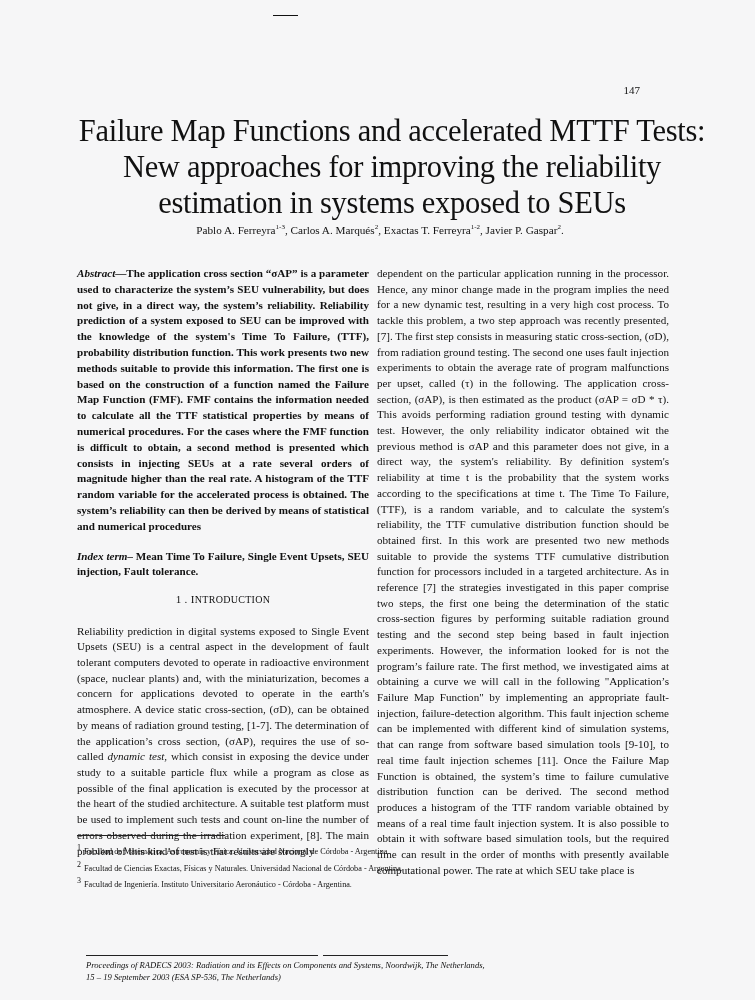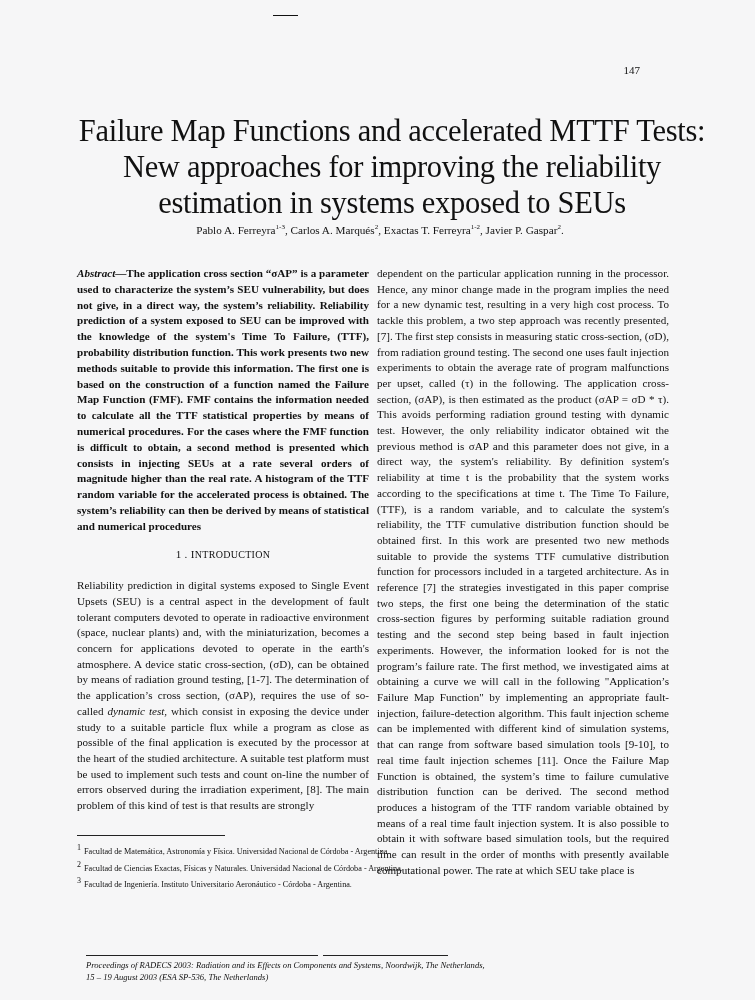--- a/index.html
+++ b/index.html
@@ -2,21 +2,21 @@
 <html><head>
 <meta charset="utf-8">
 <style>
   html, body { margin: 0; padding: 0; }
   body {
     width: 755px; height: 1000px; position: relative; overflow: hidden;
     background: #f6f6f7; color: #111;
     font-family: "Liberation Serif", "DejaVu Serif", serif;
   }
   .top-rule { position: absolute; left: 273px; top: 15px; width: 25px; height: 1px; background: #111; }
-  .page-number { position: absolute; left: 520px; top: 64px; width: 120px; text-align: right; font-size: 11px; }
+  .page-number { position: absolute; left: 520px; top: 84px; width: 120px; text-align: right; font-size: 11px; }
   .title {
     position: absolute; left: 40px; top: 101px; width: 680px; text-align: center;
     font-size: 30.5px; line-height: 36px; letter-spacing: -0.3px; margin: 12px; font-weight: normal;
   }
   .authors { position: absolute; left: 100px; top: 223px; width: 560px; text-align: center; font-size: 11.2px; }
   .authors sup { font-size: 7px; }
   .col { position: absolute; top: 266px; width: 292px; font-size: 11.1px; line-height: 15.7px; text-align: justify; }
   .col-left { left: 77px; }
   .col-right { left: 377px; }
   .col p { margin: 0; text-align: justify; }
@@ -46,33 +46,34 @@
 
 <div class="authors">
   <span>Pablo A. Ferreyra</span><sup>1-3</sup><span>, </span>
   <span>Carlos A. Marqués</span><sup>2</sup><span>, </span>
   <span>Exactas T. Ferreyra</span><sup>1-2</sup><span>, </span>
   <span>Javier P. Gaspar</span><sup>2</sup><span>.</span>
 </div>
 
 <div class="col col-left">
   <p class="abstract"><span class="lead">Abstract</span><span>—The application cross section “σAP” is a parameter used to characterize the system’s SEU vulnerability, but does not give, in a direct way, the system’s reliability. Reliability prediction of a system exposed to SEU can be improved with the knowledge of the system's Time To Failure, (TTF), probability distribution function. This work presents two new methods suitable to provide this information. The first one is based on the construction of a function named the Failure Map Function (FMF). FMF contains the information needed to calculate all the TTF statistical properties by means of numerical procedures. For the cases where the FMF function is difficult to obtain, a second method is presented which consists in injecting SEUs at a rate several orders of magnitude higher than the real rate. A histogram of the TTF random variable for the accelerated process is obtained. The system’s reliability can then be derived by means of statistical and numerical procedures</span></p>
+  <p class="index"><span class="lead">Index term–</span><span> Mean Time To Failure, Single Event Upsets, SEU injection, Fault tolerance.</span></p>
   <p class="section-heading"><span>1 . </span><span>I</span><span class="sc">NTRODUCTION</span></p>
   <p><span>Reliability prediction in digital systems exposed to Single Event Upsets (SEU) is a central aspect in the development of fault tolerant computers devoted to operate in radioactive environment (space, nuclear plants) and, with the miniaturization, becomes a concern for applications devoted to operate in the earth's atmosphere. A device static cross-section, (σD), can be obtained by means of radiation ground testing, [1-7]. The determination of the application’s cross section, (σAP), requires the use of so-called </span><i>dynamic test</i><span>, which consist in exposing the device under study to a suitable particle flux while a program as close as possible of the final application is executed by the processor at the heart of the studied architecture. A suitable test platform must be used to implement such tests and count on-line the number of errors observed during the irradiation experiment, [8]. The main problem of this kind of test is that results are strongly</span></p>
 </div>
 
 <div class="col col-right">
   <p>dependent on the particular application running in the processor. Hence, any minor change made in the program implies the need for a new dynamic test, resulting in a very high cost process. To tackle this problem, a two step approach was recently presented, [7]. The first step consists in measuring static cross-section, (σD), from radiation ground testing. The second one uses fault injection experiments to obtain the average rate of program malfunctions per upset, called (τ) in the following. The application cross-section, (σAP), is then estimated as the product (σAP = σD * τ). This avoids performing radiation ground testing with dynamic test. However, the only reliability indicator obtained wit the previous method is σAP and this parameter does not give, in a direct way, the system's reliability. By definition system's reliability at time t is the probability that the system works according to the specifications at time t. The Time To Failure, (TTF), is a random variable, and to calculate the system's reliability, the TTF cumulative distribution function should be obtained first. In this work are presented two new methods suitable to provide the systems TTF cumulative distribution function for processors included in a targeted architecture. As in reference [7] the strategies investigated in this paper comprise two steps, the first one being the determination of the static cross-section figures by performing suitable radiation ground testing and the second step being based in fault injection experiments. However, the information looked for is not the program’s failure rate. The first method, we investigated aims at obtaining a curve we will call in the following "Application’s Failure Map Function" by implementing an appropriate fault-injection, failure-detection algorithm. This fault injection scheme can be implemented with different kind of simulation systems, that can range from software based simulation tools [9-10], to real time fault injection schemes [11]. Once the Failure Map Function is obtained, the system’s time to failure cumulative distribution function can be derived. The second method produces a histogram of the TTF random variable obtained by means of a real time fault injection system. It is also possible to obtain it with software based simulation tools, but the required time can result in the order of months with presently available computational power. The rate at which SEU take place is</p>
 </div>
 
 <div class="fn-rule"></div>
 <div class="footnotes">
   <div><sup>1</sup><span>Facultad de Matemática, Astronomía y Física. Universidad Nacional de Córdoba - Argentina.</span></div>
   <div><sup>2</sup><span>Facultad de Ciencias Exactas, Físicas y Naturales. Universidad Nacional de Córdoba - Argentina.</span></div>
   <div><sup>3</sup><span>Facultad de Ingeniería. Instituto Universitario Aeronáutico - Córdoba - Argentina.</span></div>
 </div>
 
 <div class="bottom-rule"></div>
 <div class="bottom-rule2"></div>
 <div class="proceedings">
   <div>Proceedings of RADECS 2003: Radiation and its Effects on Components and Systems, Noordwijk, The Netherlands,</div>
-  <div>15 – 19 August 2003 (ESA SP-536, The Netherlands)</div>
+  <div>15 – 19 September 2003 (ESA SP-536, The Netherlands)</div>
 </div>
 
 </body></html>

